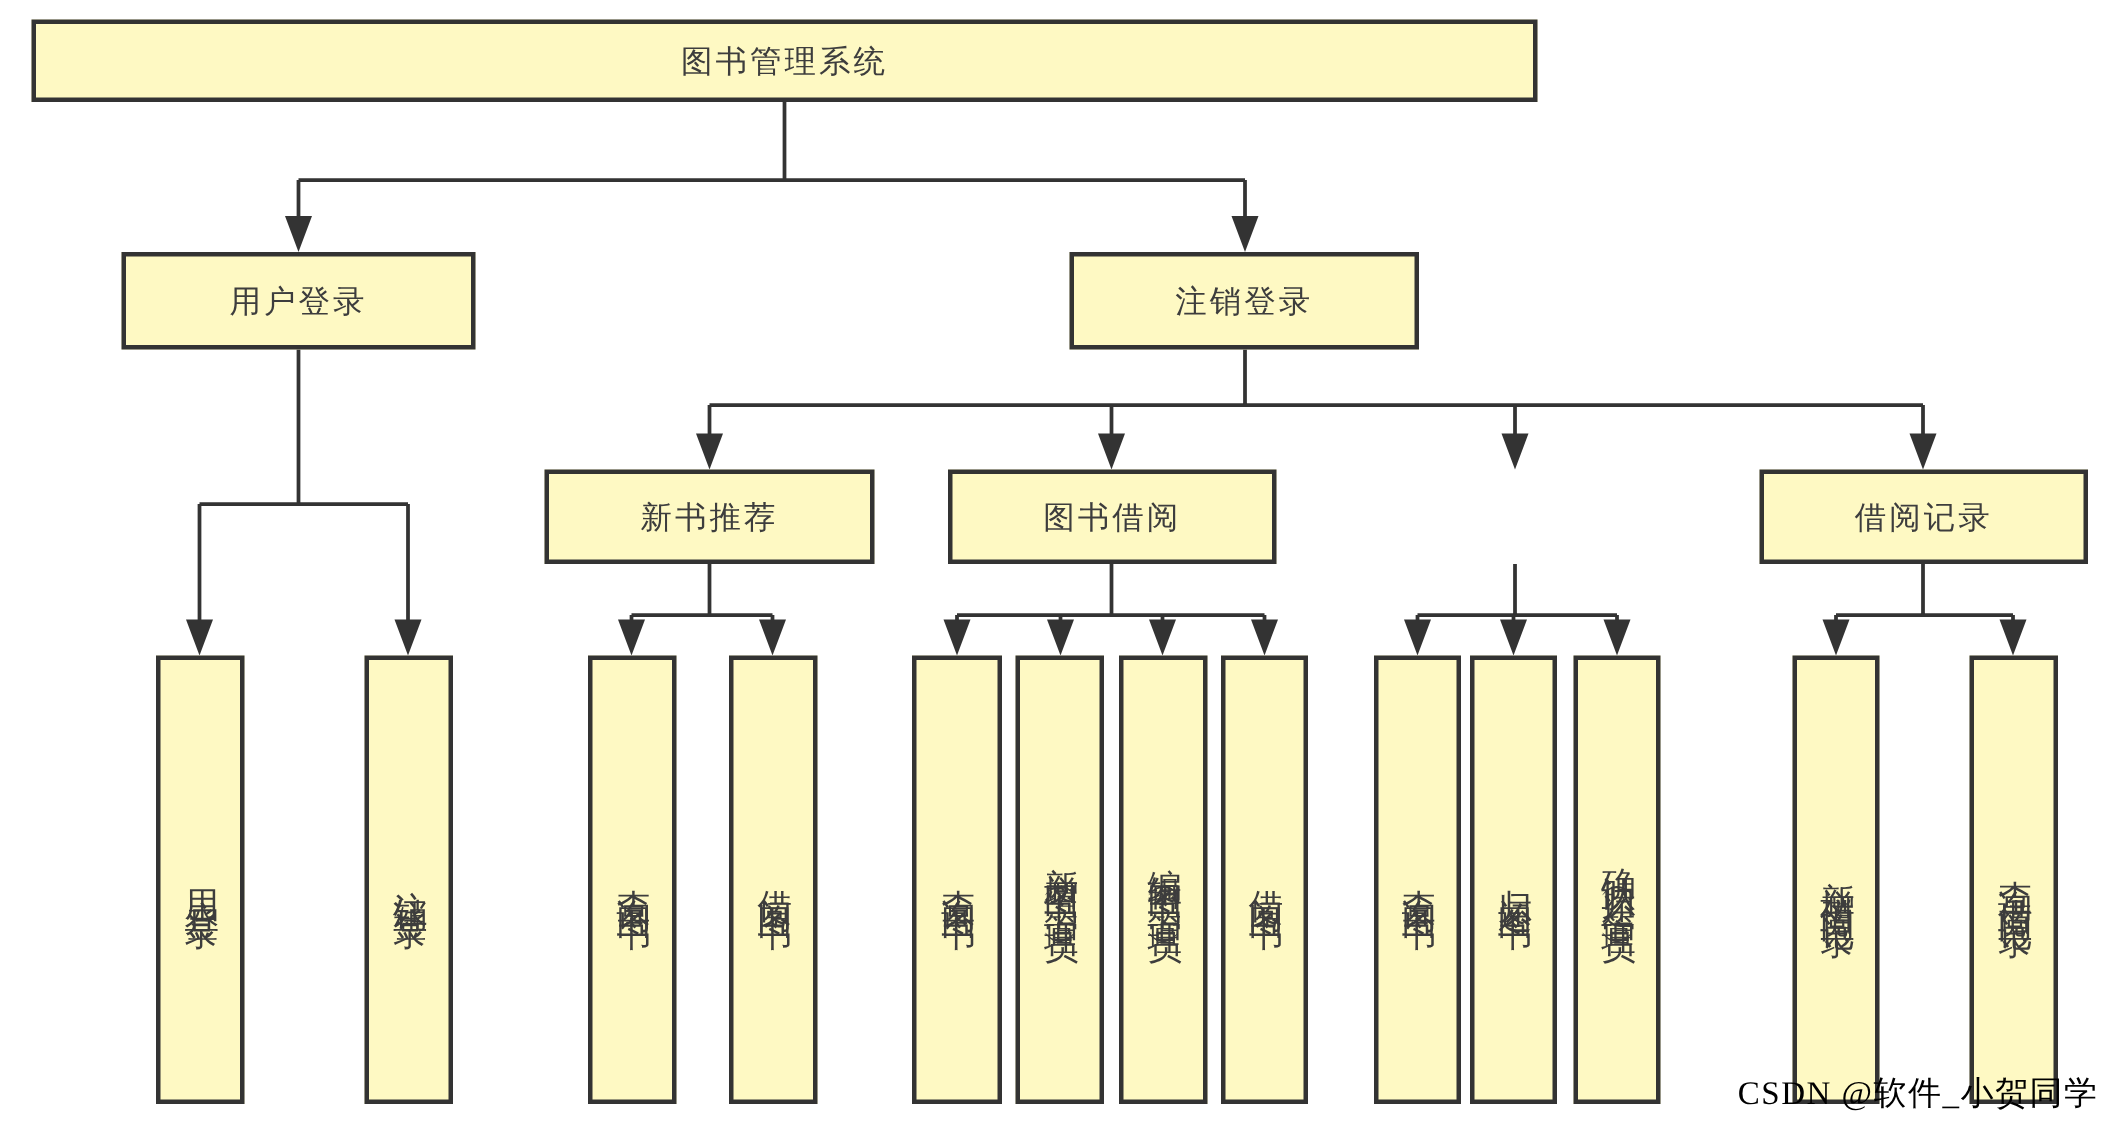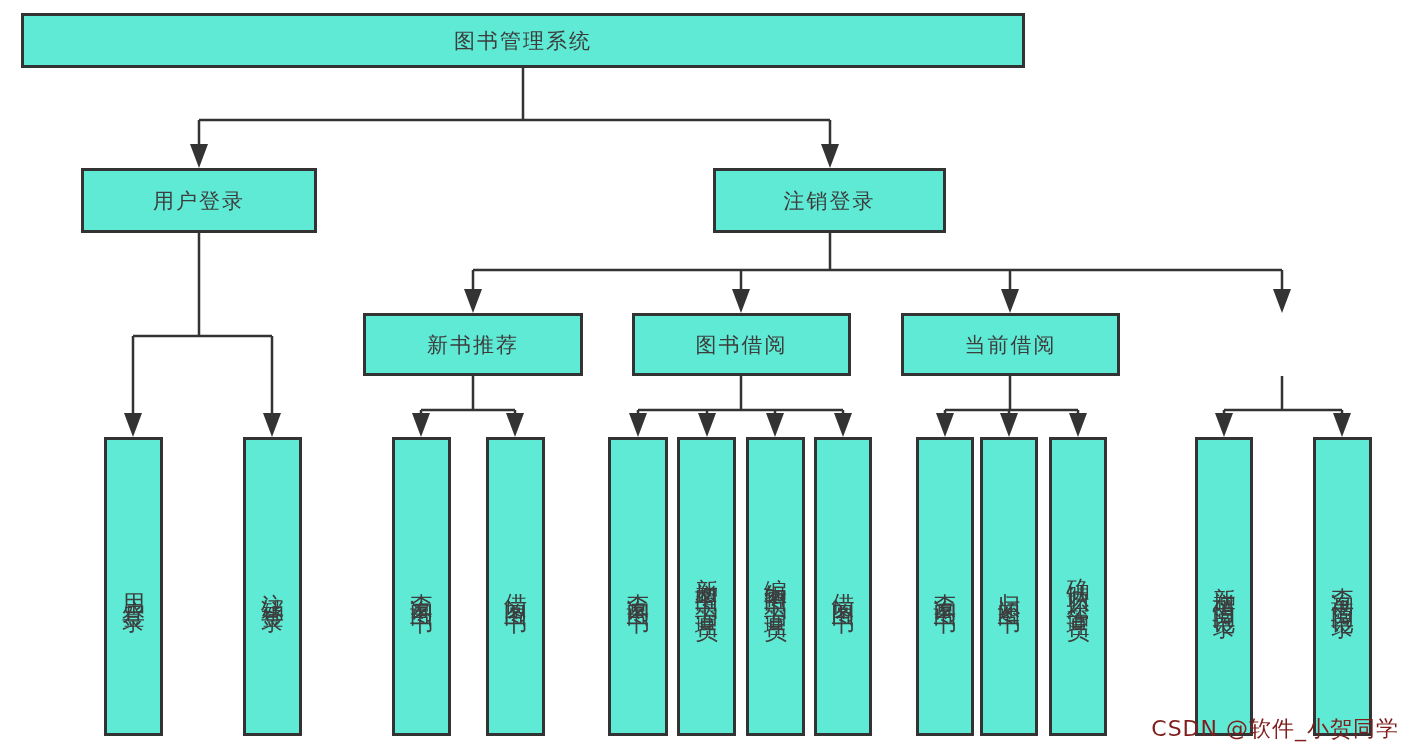--- a/index.html
+++ b/index.html
@@ -2,32 +2,32 @@
 <html><head>
 <meta charset="utf-8">
 <style>
   html,body{margin:0;padding:0;background:#fff;}
   .stage{
     position:relative;width:1405px;height:747px;background:#ffffff;
     font-family:"DejaVu Sans","Liberation Sans",sans-serif;overflow:hidden;
   }
   .wires{position:absolute;left:0;top:0;z-index:0;}
   .node{
-    position:absolute;background:#5eead4;border:3px solid #333333;
+    position:absolute;background:#fef9c3;border:3px solid #333333;
     box-sizing:border-box;display:flex;align-items:center;justify-content:center;
     color:#3d3d3d;z-index:1;
   }
   .h{font-size:21px;letter-spacing:2px;white-space:nowrap;}
   .v span{
     writing-mode:vertical-rl;text-orientation:mixed;
     font-size:23px;letter-spacing:6px;line-height:1;
   }
   .watermark{
     position:absolute;right:6px;bottom:3px;z-index:2;
-    font-size:22px;color:#7f1d1d;letter-spacing:1px;white-space:nowrap;
+    font-size:22px;color:#000000;letter-spacing:1px;white-space:nowrap;font-family:Liberation Serif, serif;
   }
 </style>
 </head>
 <body>
 
 <div class="stage">
 
   <svg class="wires" width="1405" height="747" viewBox="0 0 1405 747">
     <path fill="none" stroke="#333333" stroke-width="2.5" d="
       M523,68 V120 M199,120 H830 M199,120 V148 M830,120 V148
@@ -60,22 +60,22 @@
   <div class="node h" style="left:713px;top:168px;width:233px;height:65px">
     <span>注销登录</span>
   </div>
 
   <div class="node h" style="left:632px;top:313px;width:219px;height:63px">
     <span>图书借阅</span>
   </div>
   <div class="node h" style="left:363px;top:313px;width:220px;height:63px">
     <span>新书推荐</span>
   </div>
-  <div class="node h" style="left:901px;top:313px;width:219px;height:63px">
-    <span>当前借阅</span>
+  <div class="node h" style="left:1173px;top:313px;width:219px;height:63px">
+    <span>借阅记录</span>
   </div>
 
   <div class="node v" style="left:104px;top:437px;width:59px;height:299px">
     <span>用户登录</span>
   </div>
   <div class="node v" style="left:243px;top:437px;width:59px;height:299px">
     <span>注销登录</span>
   </div>
 
   <div class="node v" style="left:392px;top:437px;width:59px;height:299px">

